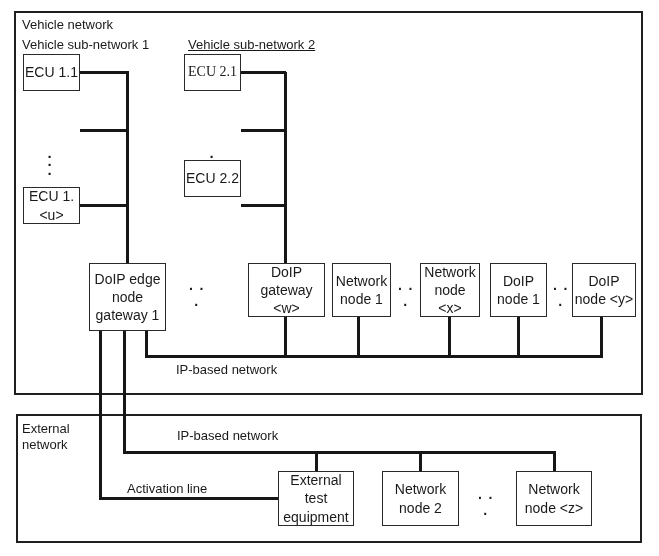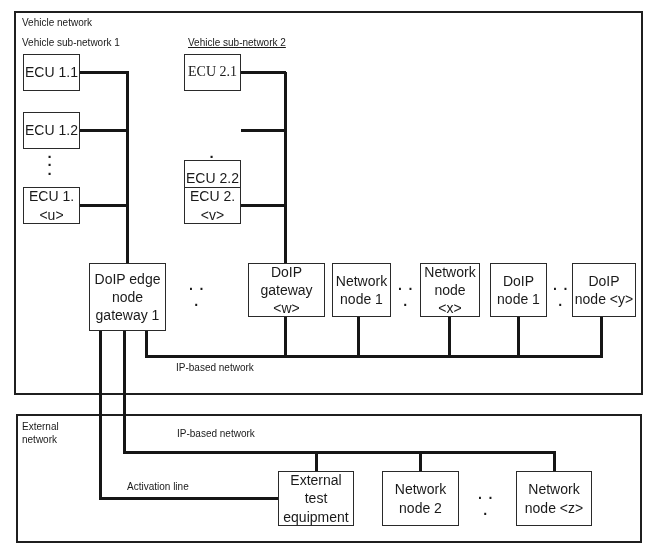--- a/index.html
+++ b/index.html
@@ -32,21 +32,21 @@
     white-space: pre-line;
     z-index: 3;
   }
   .line {
     position: absolute;
     background: #161616;
     z-index: 1;
   }
   .lbl {
     position: absolute;
-    font-size: 10px;
+    font-size: 13px;
     line-height: 1.25;
     white-space: pre-line;
     z-index: 4;
   }
   .dots-v {
     position: absolute;
     font-size: 15px;
     font-weight: bold;
     line-height: 0.55;
     text-align: center;
@@ -101,29 +101,27 @@
   <div class="line" style="left:123px; top:451px; width:433px; height:3px;"></div>
   <div class="line" style="left:315px; top:454px; width:3px; height:18px;"></div>
   <div class="line" style="left:419px; top:454px; width:3px; height:18px;"></div>
   <div class="line" style="left:553px; top:451px; width:3px; height:21px;"></div>
   <div class="lbl" style="left:177px; top:428px;">IP-based network</div>
 
   <div class="line" style="left:99px; top:497px; width:180px; height:3px;"></div>
   <div class="lbl" style="left:127px; top:481px;">Activation line</div>
 
   <div class="node" style="left:23px; top:54px; width:57px; height:37px;">ECU 1.1</div>
-  <div class="node" style="left:23px; top:112px; width:57px; height:37px;">ECU 1.2</div>
   <div class="node" style="left:23px; top:187px; width:57px; height:37px;">ECU 1.&lt;u&gt;</div>
   <div class="dots-v" style="left:42px; top:153px; width:16px;">·
 ·
 ·</div>
 
   <div class="node" style="left:184px; top:54px; width:57px; height:37px;font-family:Liberation Serif, serif;">ECU 2.1</div>
   <div class="node" style="left:184px; top:112px; width:57px; height:37px;margin-top:48px;">ECU 2.2</div>
-  <div class="node" style="left:184px; top:187px; width:57px; height:37px;">ECU 2.&lt;v&gt;</div>
   <div class="dots-v" style="left:204px; top:153px; width:16px;">·
 ·
 ·</div>
 
   <div class="node" style="left:89px; top:263px; width:77px; height:68px;">DoIP edge
 node
 gateway  1</div>
   <div class="dots-h" style="left:184px; top:281px; width:26px;">· · ·</div>
   <div class="node" style="left:248px; top:263px; width:77px; height:54px;">DoIP
 gateway &lt;w&gt;</div>

